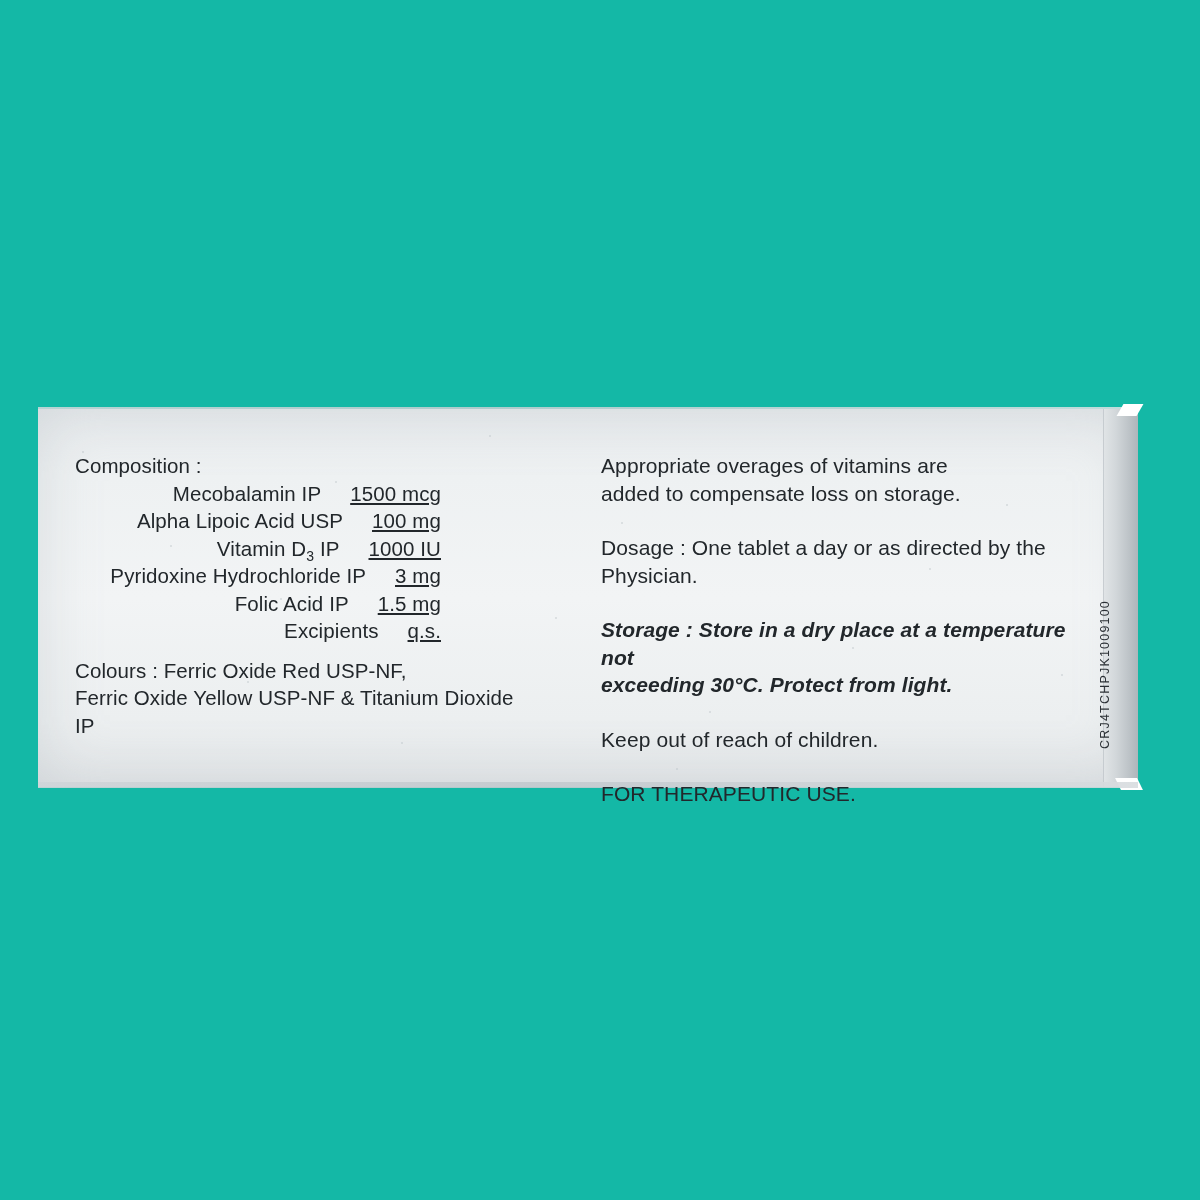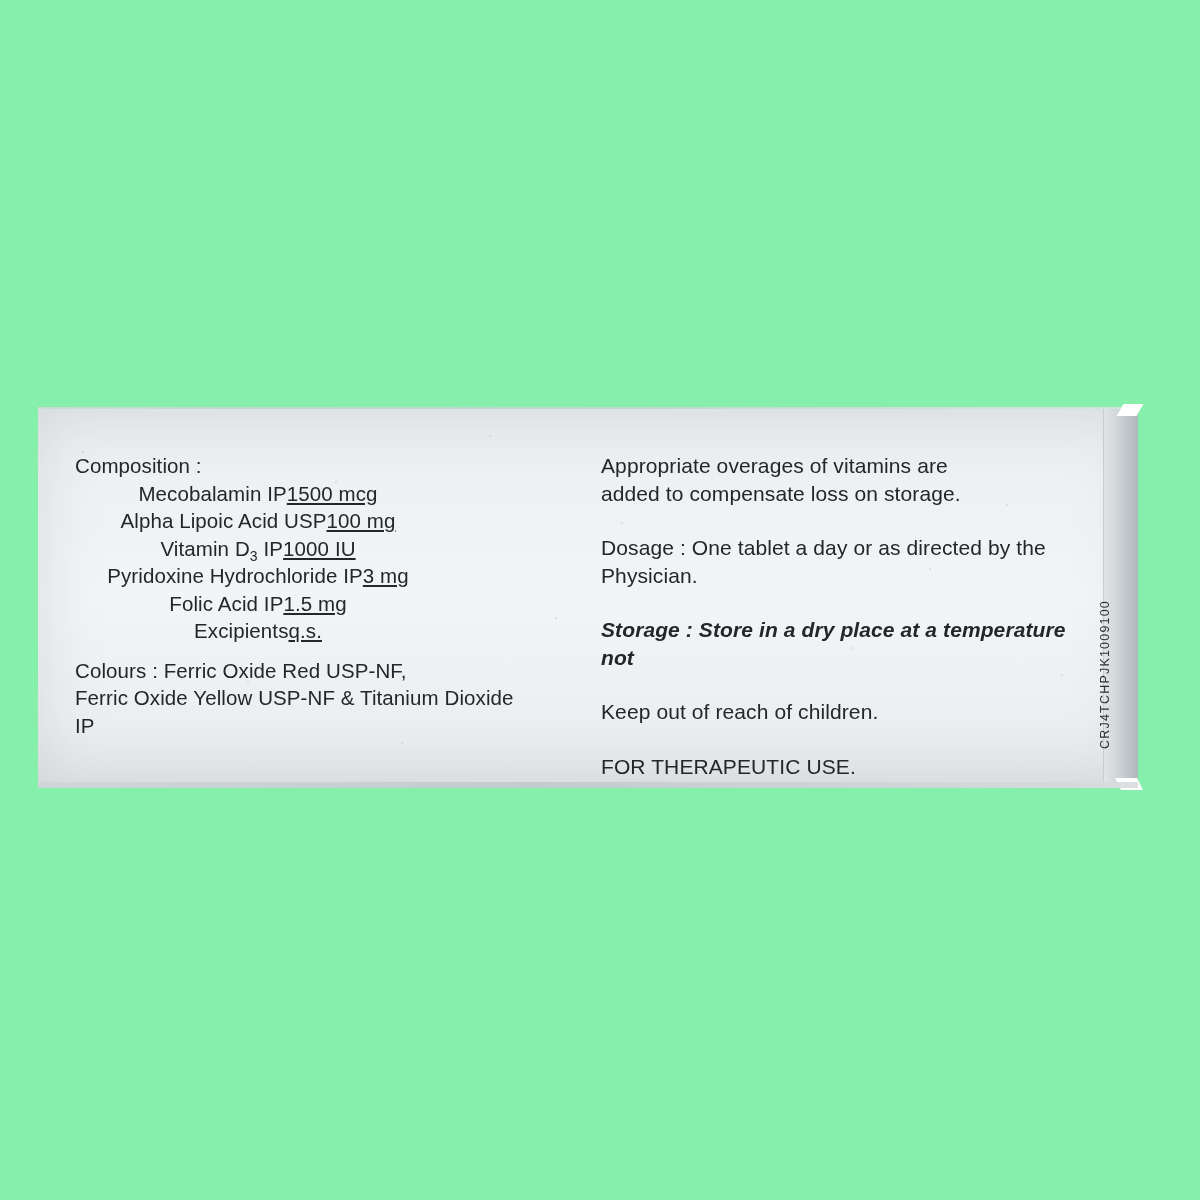--- a/index.html
+++ b/index.html
@@ -12,21 +12,21 @@
     height: 1200px;
     font-family: "Liberation Sans", sans-serif;
     overflow: hidden;
   }
 
   
   .stage {
     position: relative;
     width: 1200px;
     height: 1200px;
-    background: #86efac;
+    background: #14b8a6;
   }
 
   
   .carton {
     position: absolute;
     left: 38px;
     top: 409px;
     width: 1100px;
     height: 378px;
     background: linear-gradient(180deg, #e9ecee 0%, #eef1f2 18%, #f2f4f5 50%, #eceff0 82%, #e3e6e8 100%);
@@ -121,22 +121,23 @@
     top: 452px;
     width: 500px;
     color: #22272b;
     font-size: 21px;
     line-height: 27.5px;
     letter-spacing: .1px;
   }
 
   .comp-row {
     display: flex;
-    justify-content: center;
+    justify-content: flex-end;
     width: 366px;
+    gap: 29px;
   }
   .comp-row .name { white-space: nowrap; }
   .comp-row .amt  { white-space: nowrap; text-decoration: underline; }
 
   .gap-sm { height: 12px; }
   .gap-md { height: 27px; }
 
   .bold { font-weight: bold; font-style: italic; }
 
   sub {
@@ -230,20 +231,21 @@
     <div>Appropriate overages of vitamins are</div>
     <div>added to compensate loss on storage.</div>
 
     <div class="gap-md"></div>
 
     <div>Dosage : One tablet a day or as directed by the Physician.</div>
 
     <div class="gap-md"></div>
 
     <div class="bold">Storage : Store in a dry place at a temperature not</div>
+    <div class="bold">exceeding 30°C. Protect from light.</div>
 
     <div class="gap-md"></div>
 
     <div>Keep out of reach of children.</div>
 
     <div class="gap-md"></div>
 
     <div>FOR THERAPEUTIC USE.</div>
   </div>
 

